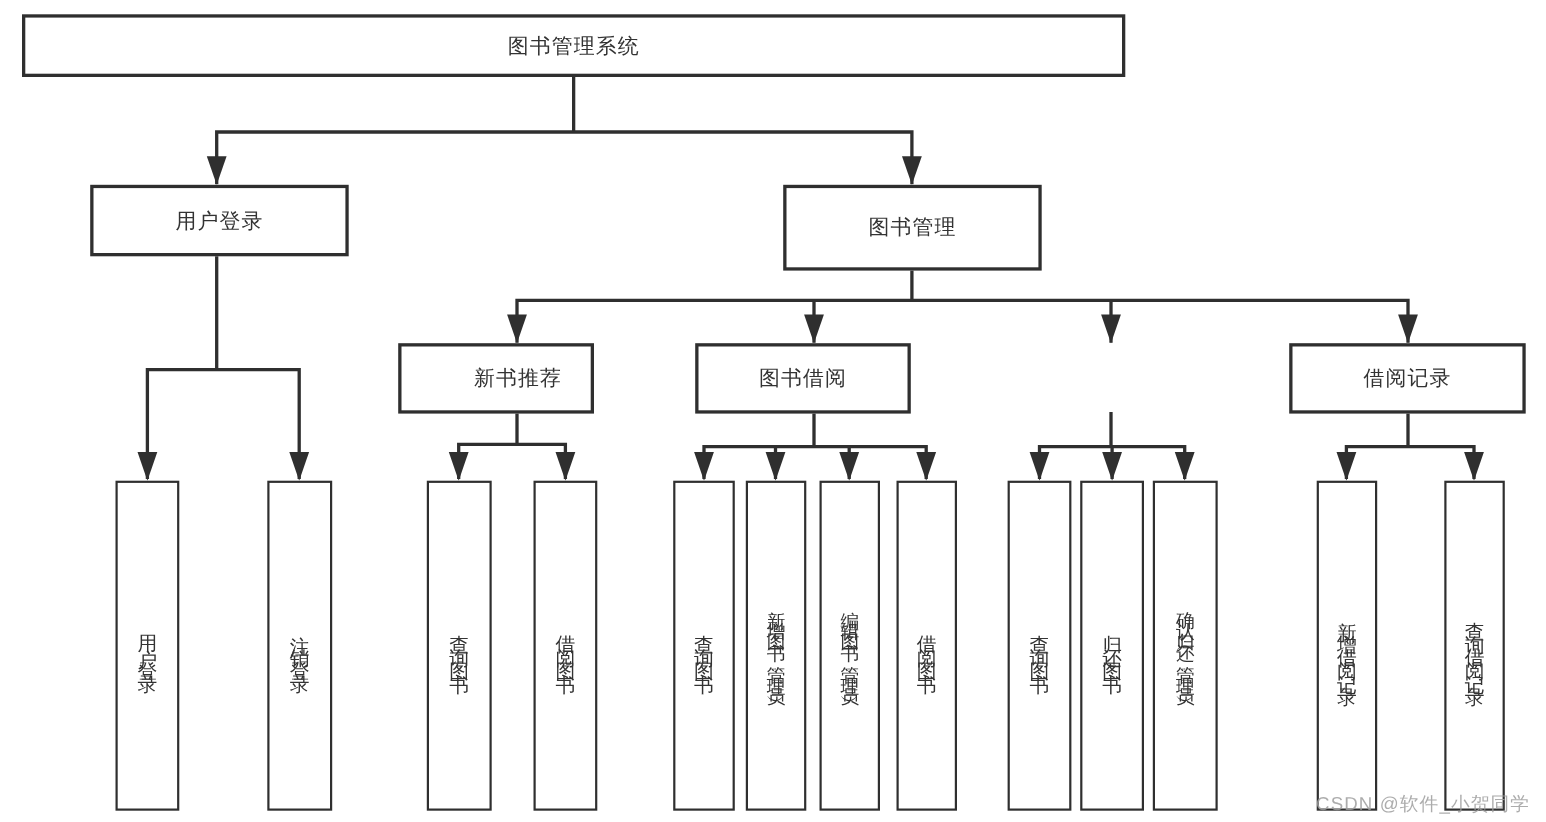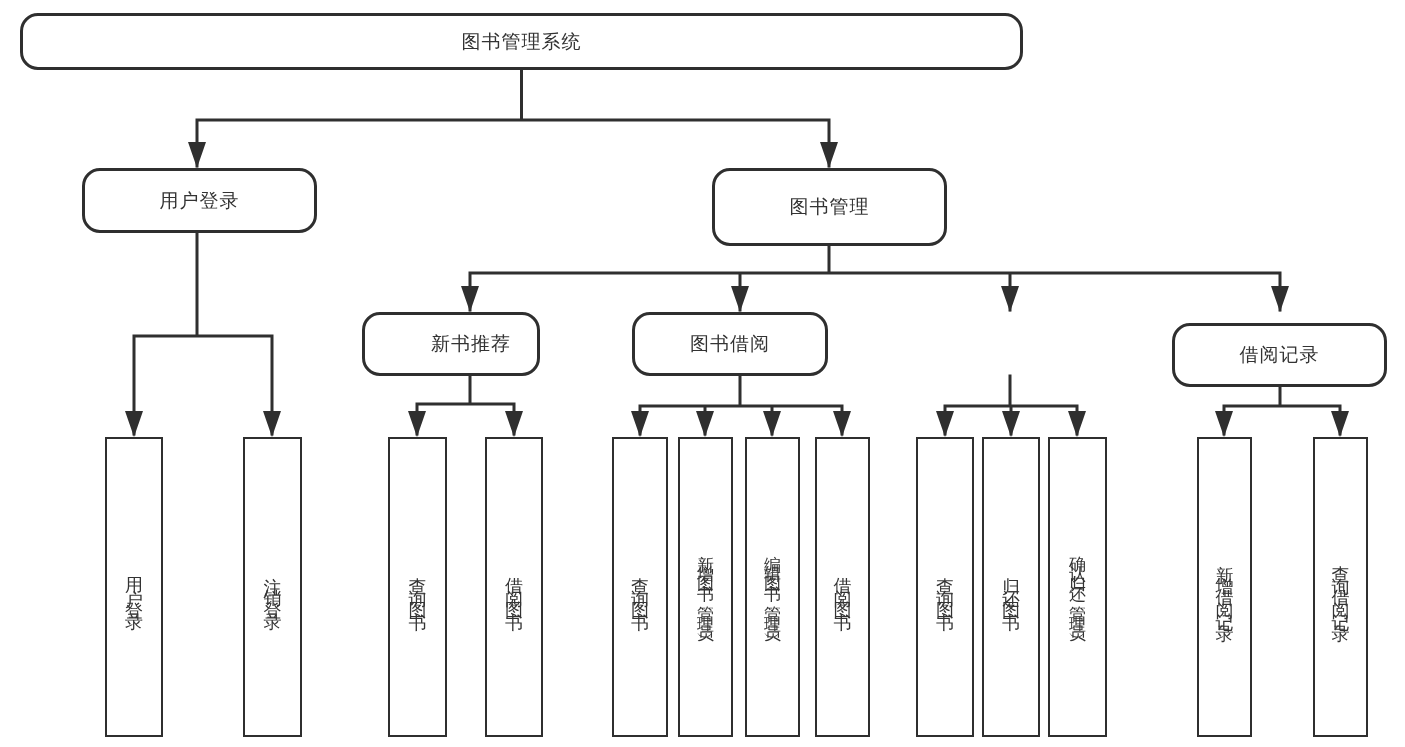--- a/index.html
+++ b/index.html
@@ -15,21 +15,21 @@
   .node{
     position:absolute;
     background:#fff;
     border:3px solid #2f2f2f;
     box-sizing:border-box;
     display:flex;
     align-items:center;
     justify-content:center;
     z-index:2;
   }
-  .node.horiz{font-size:19px;letter-spacing:1px;border-radius:18px;}
+  .node.horiz{font-size:19px;letter-spacing:1px;}
   .node.leaf{border-width:2px;}
   .vtext{
     writing-mode:vertical-rl;
     text-orientation:mixed;
     font-size:18px;
     line-height:1;
     letter-spacing:12px;
     white-space:nowrap;
   }
   .vtext.tight{letter-spacing:10px;font-size:17px;}
@@ -87,21 +87,21 @@
     </g>
   </svg>
 
   <div class="node horiz" style="left:20px;top:13px;width:1003px;height:57px;">图书管理系统</div>
 
   <div class="node horiz" style="left:82px;top:168px;width:235px;height:65px;">用户登录</div>
   <div class="node horiz" style="left:712px;top:168px;width:235px;height:78px;">图书管理</div>
 
   <div class="node horiz" style="left:362px;top:312px;width:178px;height:64px;padding-left:40px;">新书推荐</div>
   <div class="node horiz" style="left:632px;top:312px;width:196px;height:64px;">图书借阅</div>
-  <div class="node horiz" style="left:1172px;top:323px;width:215px;height:64px;">借阅记录</div>
+  <div class="node horiz" style="left:1172px;top:312px;width:215px;height:64px;">借阅记录</div>
 
   <div class="node leaf" style="left:105px;top:437px;width:58px;height:300px;">
     <span class="vtext">用户登录</span>
   </div>
   <div class="node leaf" style="left:243px;top:437px;width:59px;height:300px;">
     <span class="vtext">注销登录</span>
   </div>
 
   <div class="node leaf" style="left:388px;top:437px;width:59px;height:300px;">
     <span class="vtext">查询图书</span>
@@ -133,13 +133,14 @@
     <span class="vtext tight">确认归还（管理员）</span>
   </div>
 
   <div class="node leaf" style="left:1197px;top:437px;width:55px;height:300px;">
     <span class="vtext">新增借阅记录</span>
   </div>
   <div class="node leaf" style="left:1313px;top:437px;width:55px;height:300px;">
     <span class="vtext">查询借阅记录</span>
   </div>
 
+  <div id="watermark">CSDN @软件_小贺同学</div>
 </div>
 
 </body></html>

